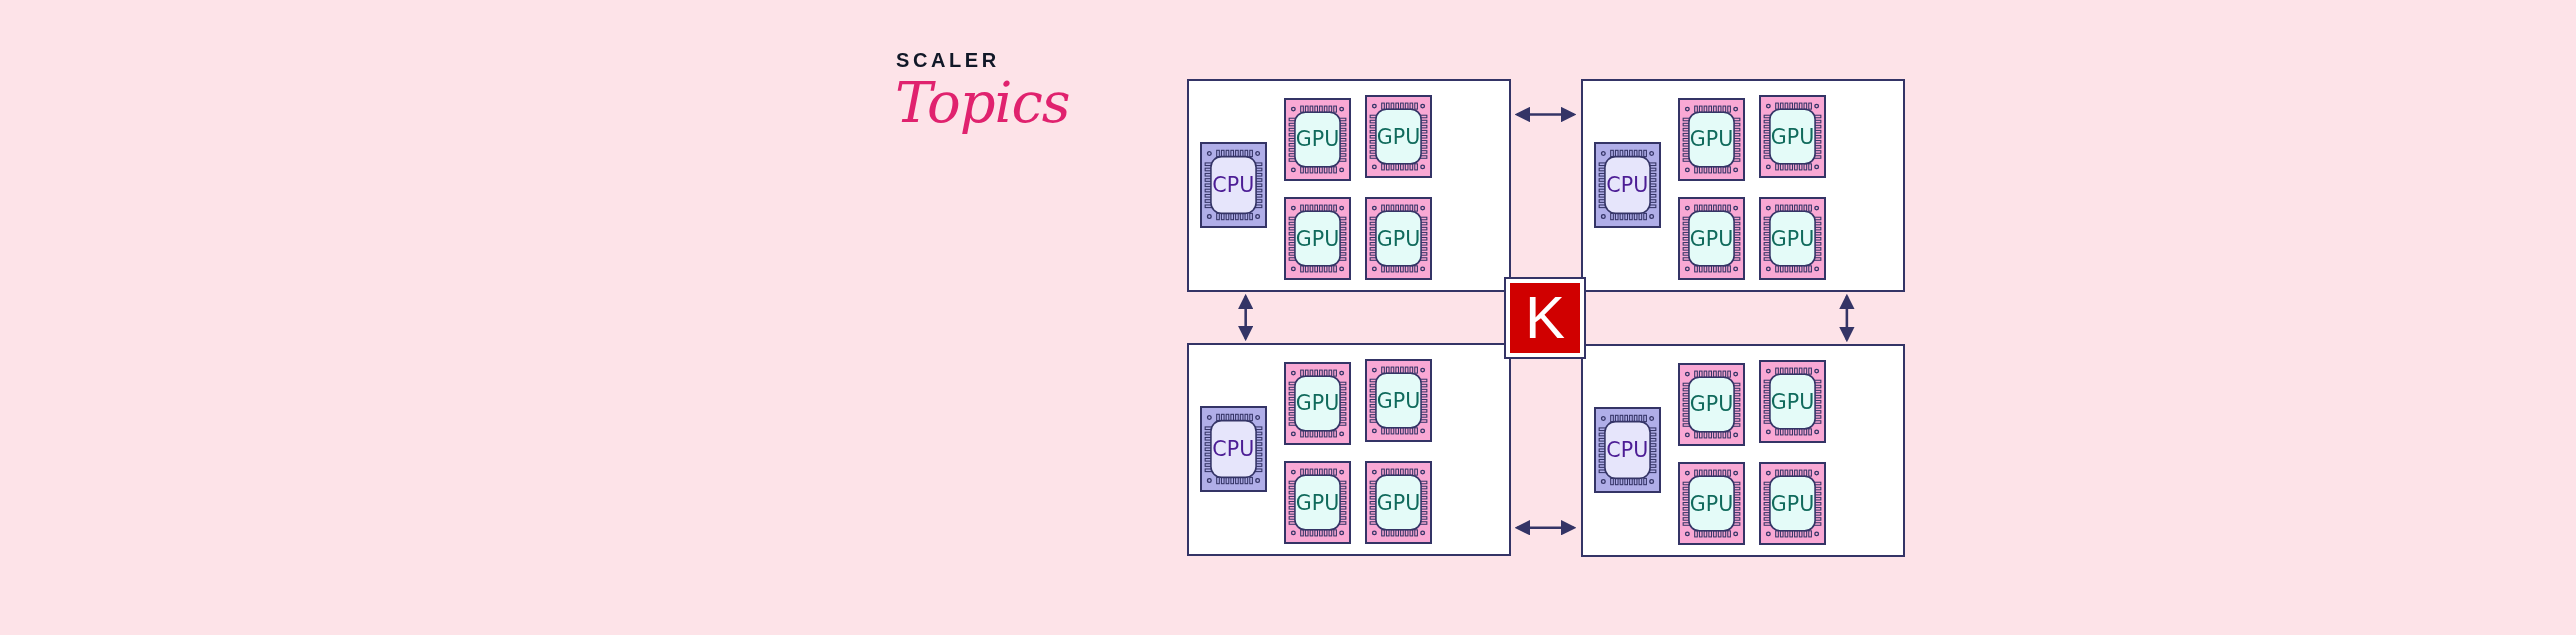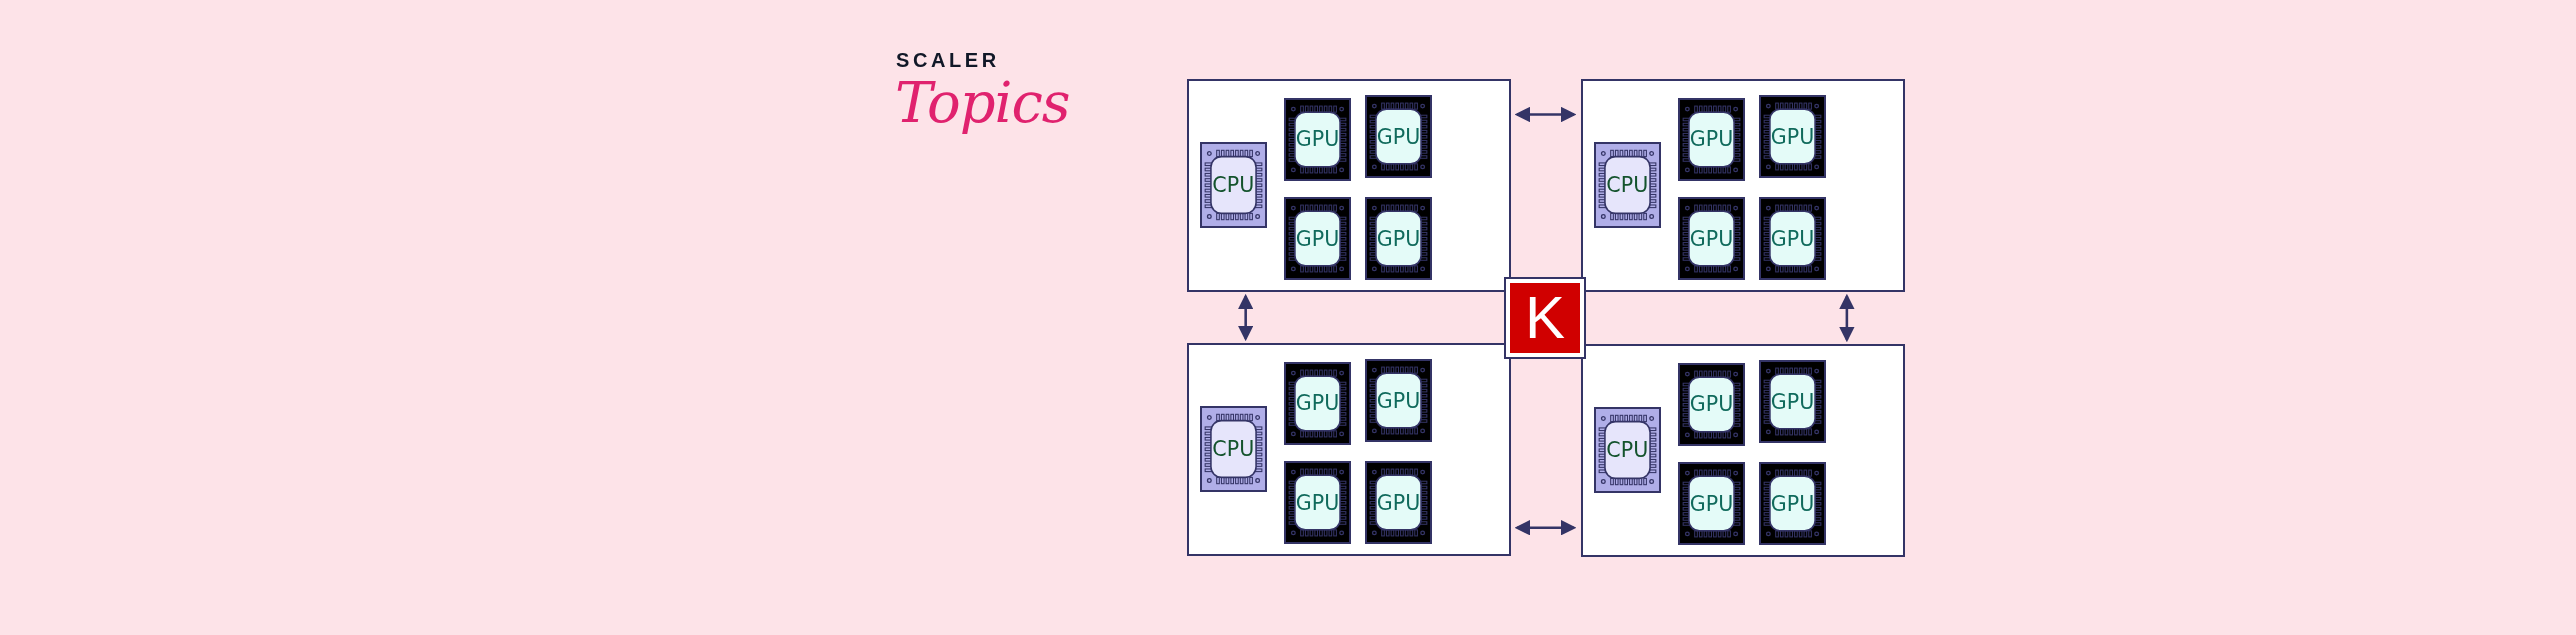--- a/index.html
+++ b/index.html
@@ -5,22 +5,22 @@
   html, body { margin:0; padding:0; }
   body { width:3091px; height:636px; background:#fde3e8; position:relative; overflow:hidden; font-family:"DejaVu Sans", sans-serif; }
   .logo { position:absolute; left:895px; top:49px; width:124px; height:103px; }
   .logo .scaler { position:absolute; left:1px; top:0; font-family:"Liberation Sans", sans-serif; font-weight:700; font-size:20px; letter-spacing:3.6px; color:#111827; }
   .logo .topics { position:absolute; left:0; top:20.6px; font-family:"DejaVu Serif", serif; font-style:italic; font-size:56px; color:#e0226e; letter-spacing:-1px; }
   .panel { position:absolute; background:#ffffff; border:2.6px solid #343466; box-sizing:border-box; width:324px; height:213px; }
   .chip { position:absolute; width:67px; height:86px; box-sizing:border-box; border:2.6px solid #343466; }
   .chip svg { position:absolute; left:0; top:0; width:100%; height:100%; }
   .chip .label { position:absolute; left:0; right:0; top:50%; transform:translateY(-50%); text-align:center; font-family:"DejaVu Sans", sans-serif; font-size:20.6px; }
   .cpu { background:#b0aee8; }
-  .cpu .label { color:#14532d; }
-  .gpu { background:#000000; height:83px; width:67px; }
+  .cpu .label { color:#4c1d95; }
+  .gpu { background:#f9a8d4; height:83px; width:67px; }
   .gpu .label { color:#106a5c; }
   .keras { position:absolute; left:1504px; top:277px; width:82px; height:82px; background:#ffffff; border:2.6px solid #343466; box-sizing:border-box; }
   .keras .inner { position:absolute; left:4.1px; top:4.1px; right:4.1px; bottom:4.1px; background:#d00000; display:flex; align-items:center; justify-content:center; }
   .keras .k { color:#ffffff; font-family:"Liberation Sans", sans-serif; font-size:60px; font-weight:400; line-height:1; }
   .arrow { position:absolute; }
 </style>
 </head>
 <body>
 
 <div class="logo">

